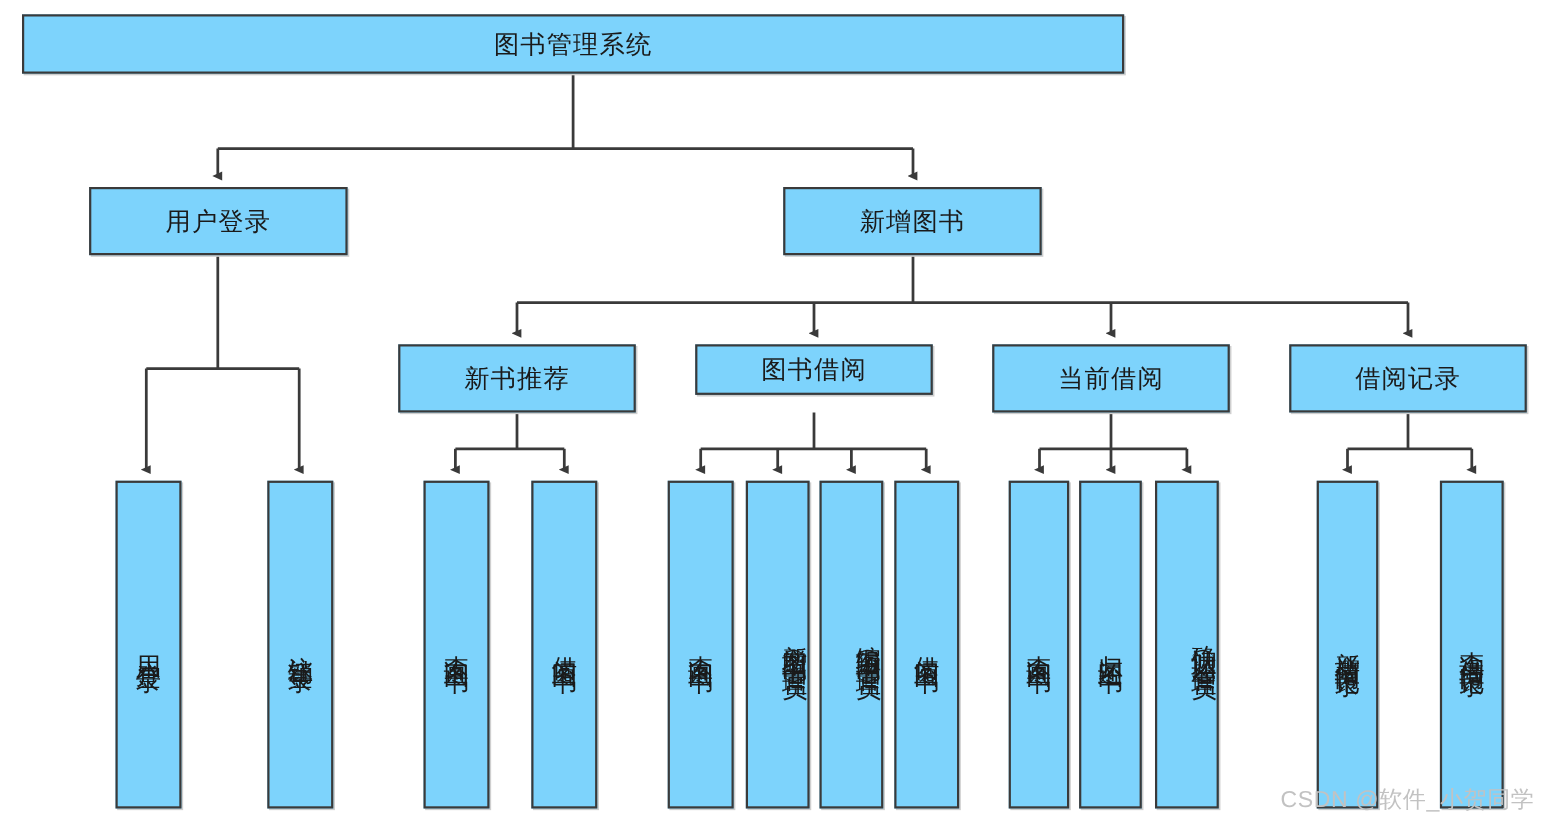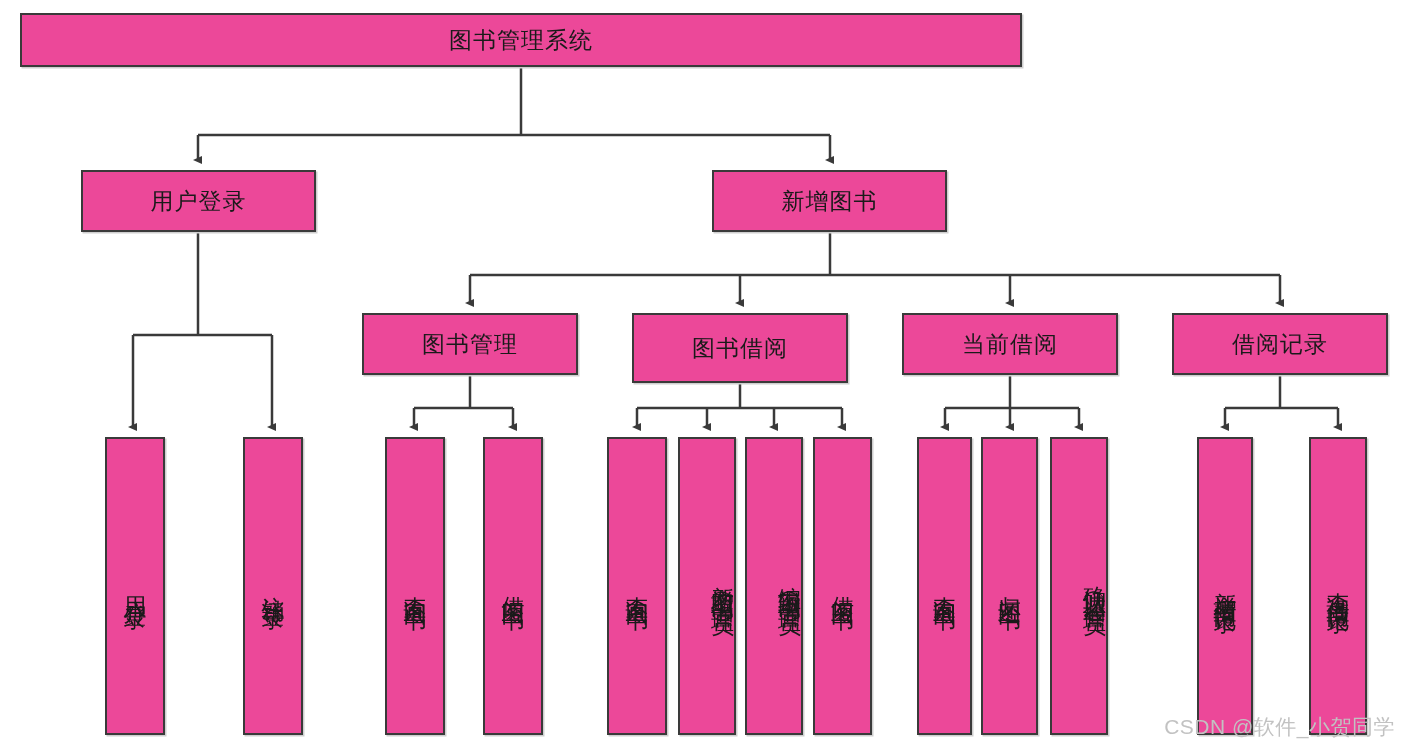--- a/index.html
+++ b/index.html
@@ -9,21 +9,21 @@
     font-family:"Liberation Sans","DejaVu Sans",sans-serif;
     overflow:hidden;
     position:relative;
   }
   #canvas{position:absolute;left:0;top:0;width:1405px;height:747px;}
   svg#wires{position:absolute;left:0;top:0;width:1405px;height:747px;pointer-events:none;}
 
   .node{
     position:absolute;
     box-sizing:border-box;
-    background:#ec4899;
+    background:#7dd3fc;
     border:2.5px solid #3a3a3a;
     box-shadow:1.5px 1.5px 0 #cfcfcf;
     display:flex;
     align-items:center;
     justify-content:center;
     color:#1a1a1a;
   }
   .node.h{ font-size:23px; letter-spacing:1px; }
 
   .node.v{
@@ -115,23 +115,23 @@
   </div>
 
   <div class="node h" style="left:81px;top:170px;width:235px;height:62px;">
     <span>用户登录</span>
   </div>
   <div class="node h" style="left:712px;top:170px;width:235px;height:62px;">
     <span>新增图书</span>
   </div>
 
   <div class="node h" style="left:362px;top:313px;width:216px;height:62px;">
-    <span>图书管理</span>
+    <span>新书推荐</span>
   </div>
-  <div class="node h" style="left:632px;top:313px;width:216px;height:70px;">
+  <div class="node h" style="left:632px;top:313px;width:216px;height:46px;">
     <span>图书借阅</span>
   </div>
   <div class="node h" style="left:1172px;top:313px;width:216px;height:62px;">
     <span>借阅记录</span>
   </div>
   <div class="node h" style="left:902px;top:313px;width:216px;height:62px;">
     <span>当前借阅</span>
   </div>
 
   <div class="node v centered" style="left:105px;top:437px;width:60px;height:298px;">

